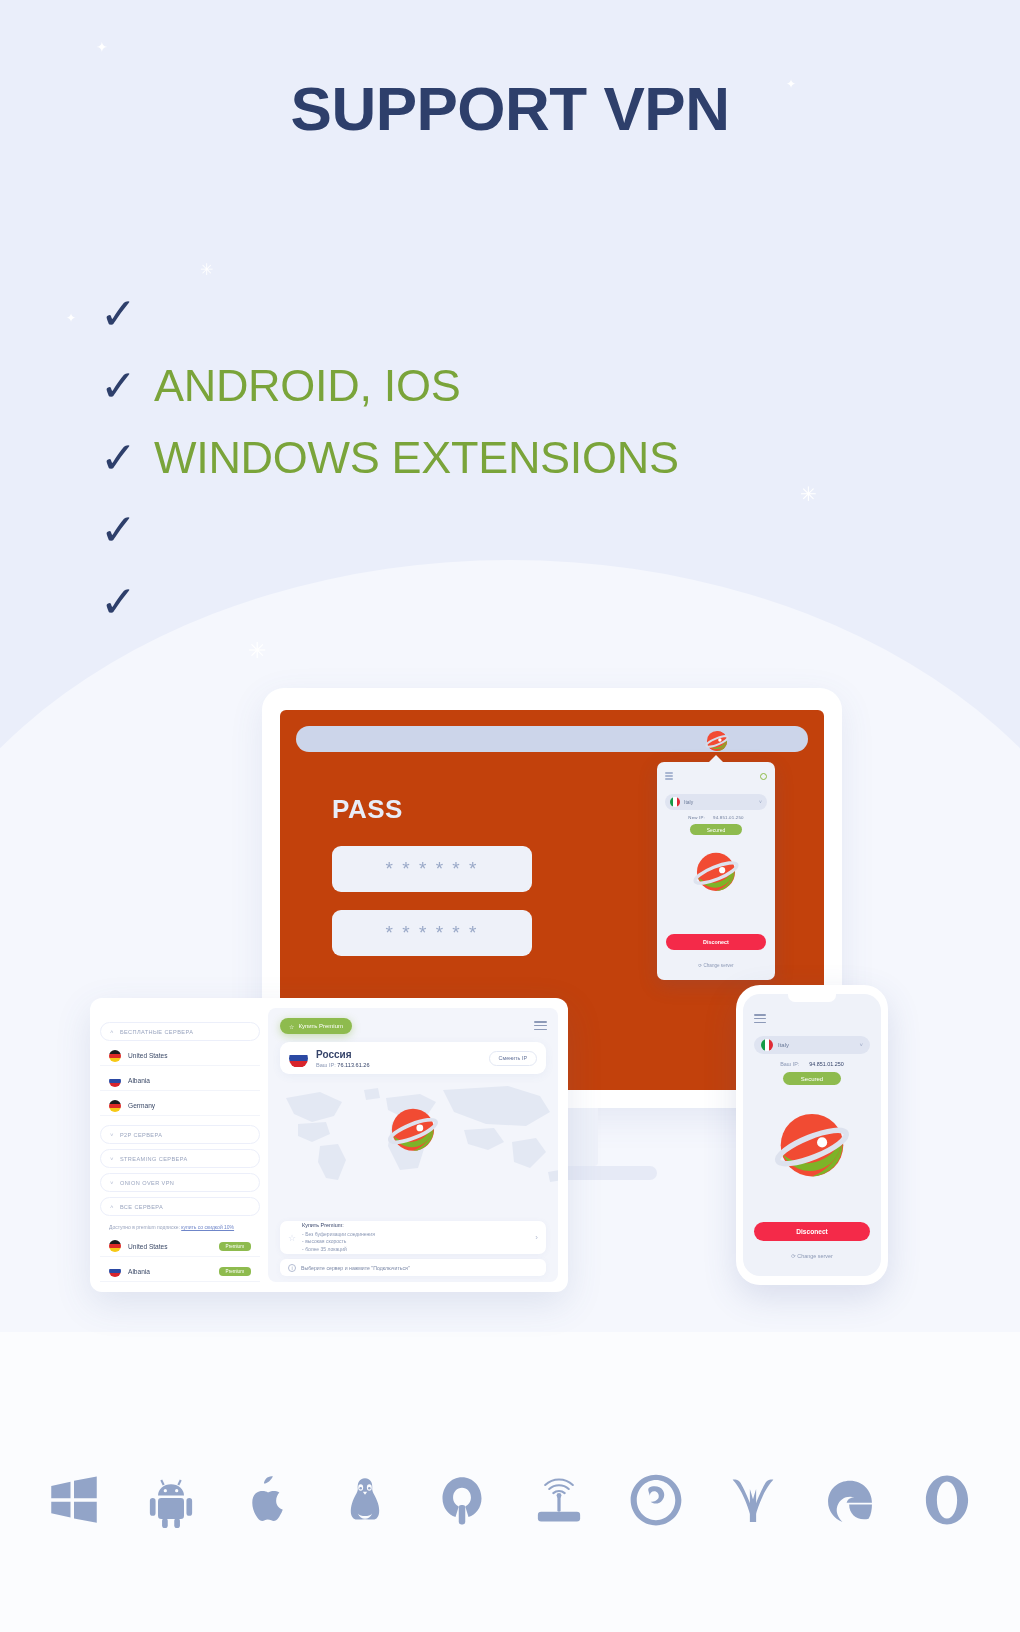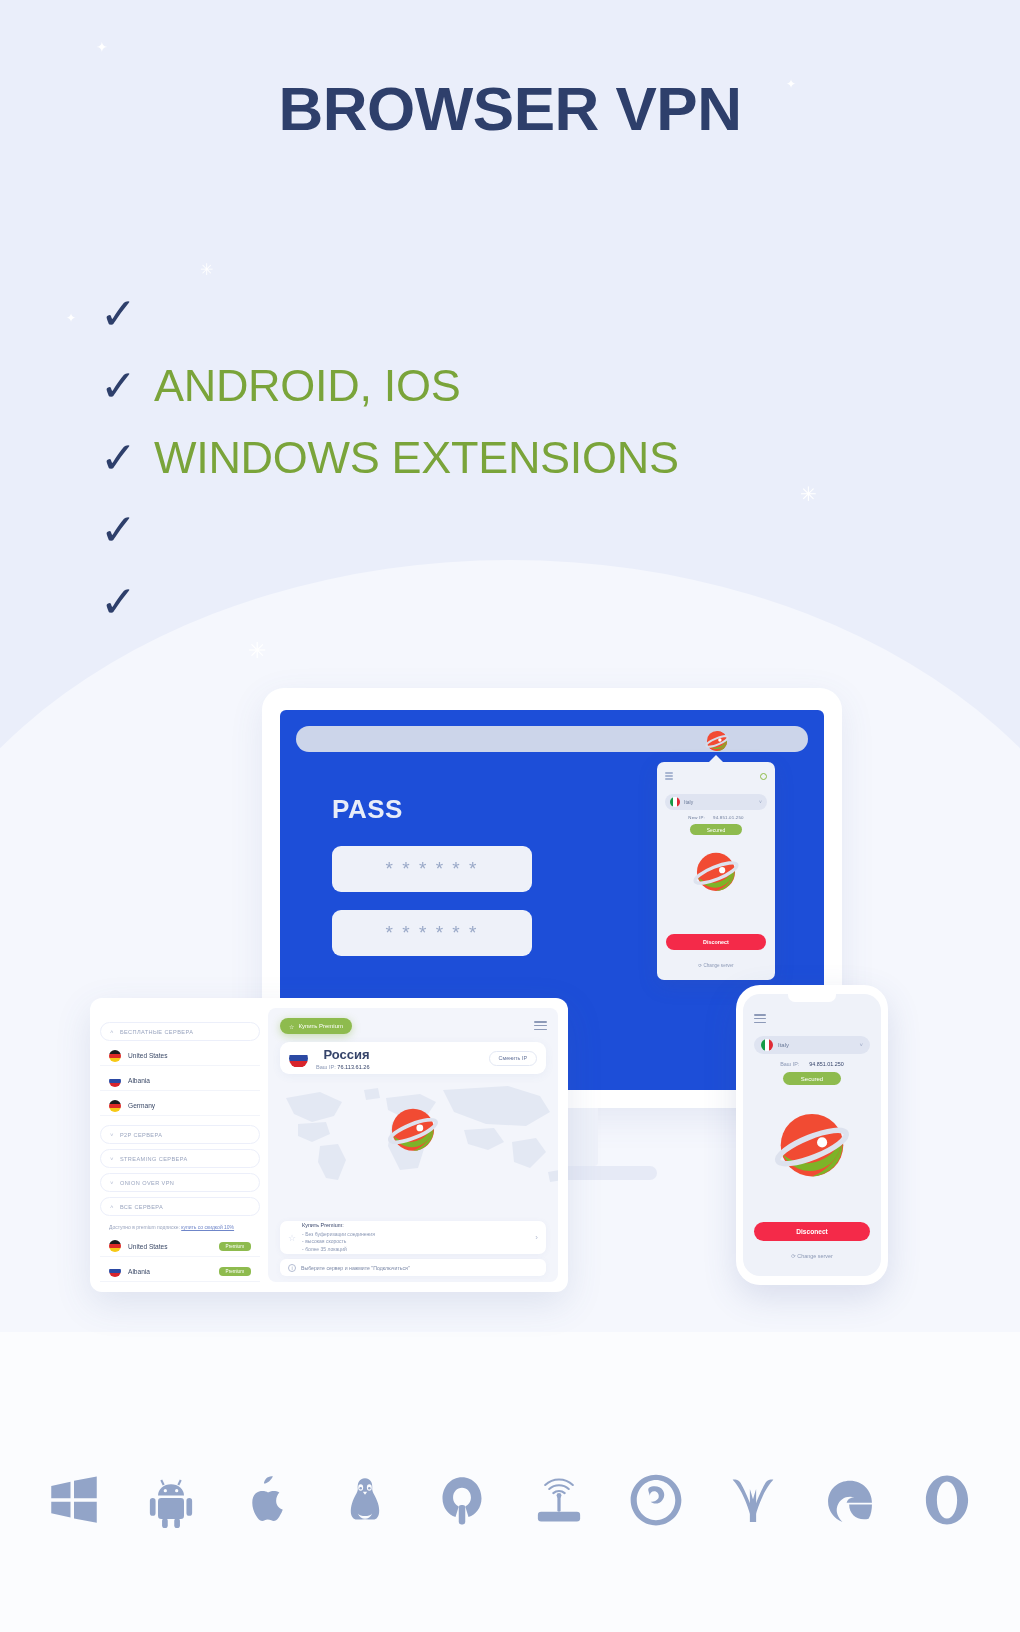--- a/index.html
+++ b/index.html
@@ -49,21 +49,21 @@
   }
 
   
   .monitor { position: absolute; left: 262px; top: 688px; z-index: 3; }
   .monitor-bezel {
     width: 580px; height: 420px; background: #ffffff;
     border-radius: 22px; padding: 22px 18px 18px 18px;
     box-shadow: 0 10px 34px rgba(80,100,160,0.10);
   }
   .monitor-screen {
-    width: 100%; height: 100%; background: #1d4ed8;
+    width: 100%; height: 100%; background: #c2410c;
     border-radius: 6px; position: relative; overflow: hidden;
   }
   .browser-bar {
     position: absolute; left: 16px; top: 16px; right: 16px; height: 26px;
     background: #ccd5ea; border-radius: 13px;
   }
   .ext-btn {
     position: absolute; right: 88px; top: 14px;
     width: 28px; height: 28px; z-index: 4;
   }
@@ -174,21 +174,21 @@
     font-size: 6px; box-shadow: 0 2px 8px rgba(142,187,78,0.45);
   }
   .t-burger { position: absolute; right: 11px; top: 13px; display: flex; flex-direction: column; gap: 2.4px; }
   .t-burger i { width: 13px; height: 1.5px; background: #8d9ab8; border-radius: 1px; display: block; }
   .t-card {
     position: absolute; left: 12px; right: 12px; top: 34px; height: 32px;
     background: #fff; border-radius: 9px; display: flex; align-items: center;
     padding: 0 9px; gap: 8px; box-shadow: 0 2px 10px rgba(90,110,170,0.07);
   }
   .t-card .fl { width: 19px; height: 19px; }
-  .t-card-title { font-size: 13px; color: #36446a; font-weight: bold; text-align: right; }
+  .t-card-title { font-size: 10px; color: #36446a; font-weight: bold; }
   .t-card-ip { font-size: 5.6px; color: #8b98b5; margin-top: 2px; }
   .t-card-ip b { color: #36446a; font-weight: normal; }
   .t-change-ip {
     margin-left: auto; border: 1px solid #e3e8f4; border-radius: 8px;
     height: 15px; display: flex; align-items: center; padding: 0 9px;
     font-size: 5.4px; color: #64739a;
   }
   .t-map { position: absolute; left: 0; right: 0; top: 64px; height: 120px; }
   .t-logo { position: absolute; left: 50%; top: 92px; transform: translateX(-50%); width: 62px; height: 62px; }
   .t-promo {
@@ -271,21 +271,21 @@
 <div class="bg-bottom"></div>
 
 <div class="sparkle" style="left:96px;top:40px;font-size:14px;">✦</div>
 <div class="sparkle" style="left:200px;top:262px;font-size:16px;">✳</div>
 <div class="sparkle" style="left:66px;top:312px;font-size:12px;">✦</div>
 <div class="sparkle" style="left:786px;top:78px;font-size:12px;">✦</div>
 <div class="sparkle" style="left:800px;top:484px;font-size:20px;">✳</div>
 <div class="sparkle" style="left:248px;top:640px;font-size:22px;">✳</div>
 
 <div class="hero">
-  <div class="hero-title">BROWSER VPN</div>
+  <div class="hero-title">SUPPORT VPN</div>
 </div>
 
 <div class="features">
   <div class="feature-row">
     <span class="feature-check">✓</span>
   </div>
   <div class="feature-row">
     <span class="feature-check">✓</span>
     <span class="feature-label">ANDROID, IOS</span>
   </div>

